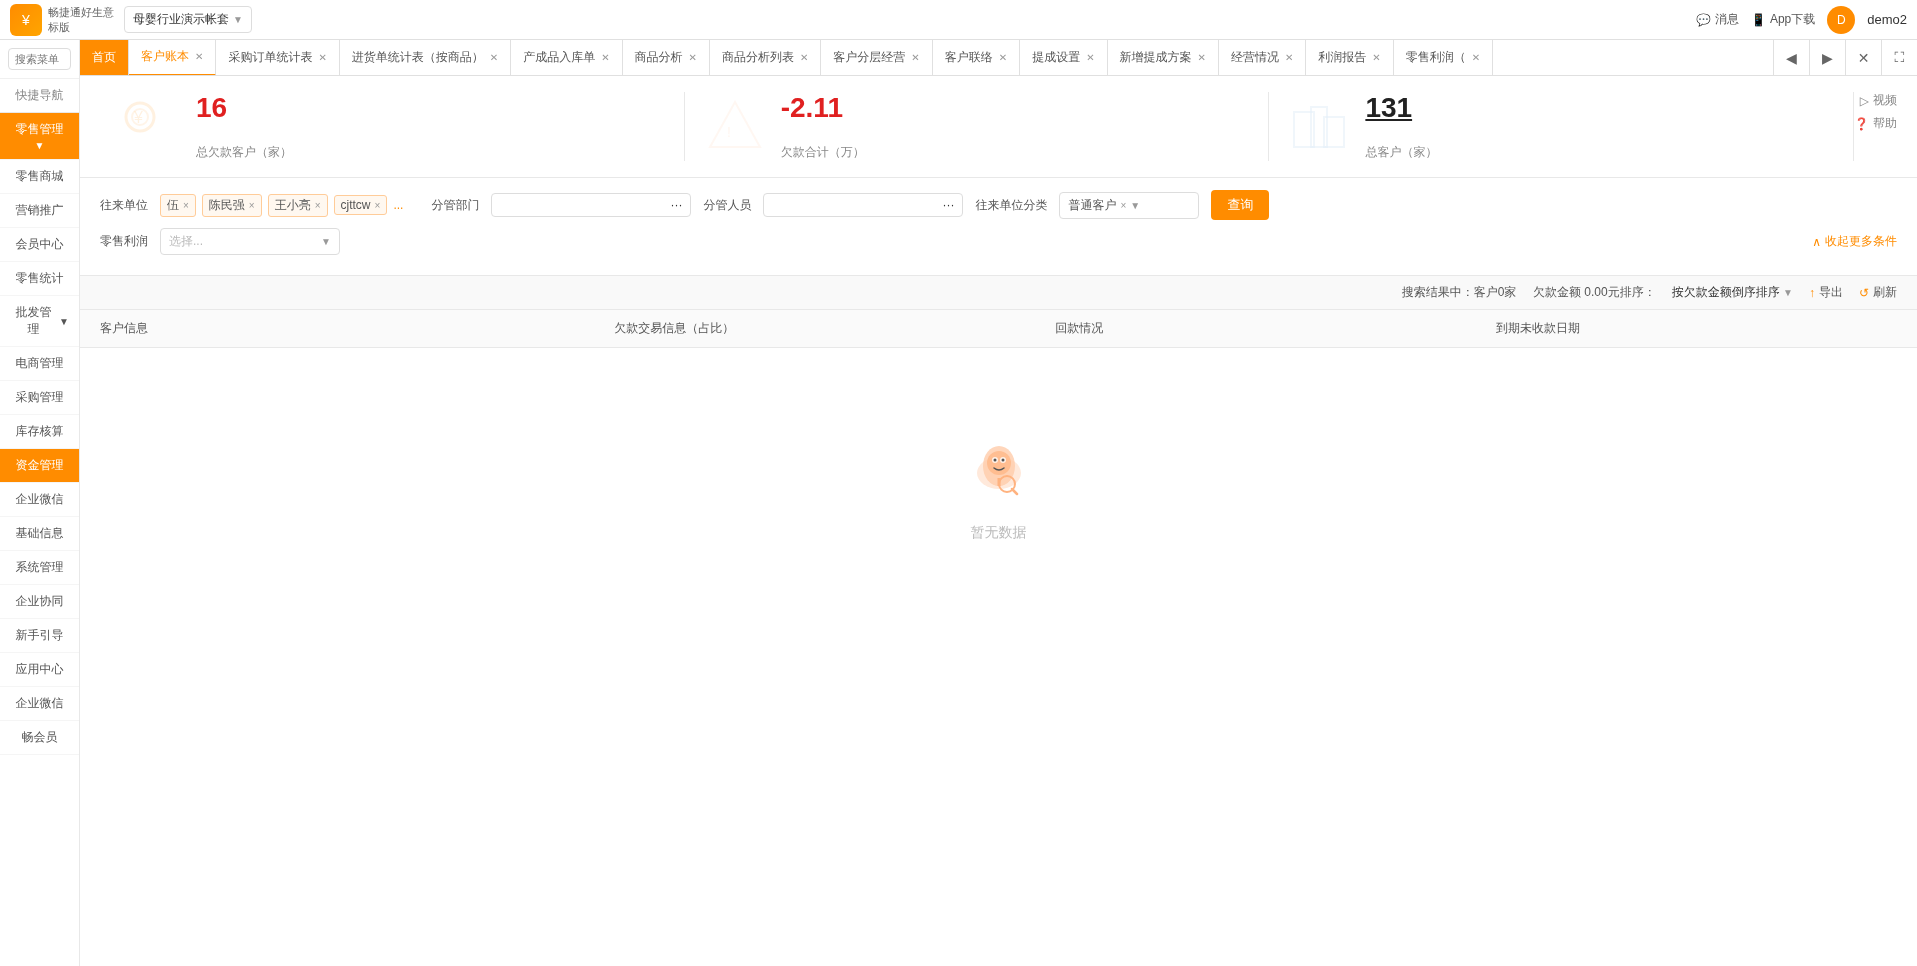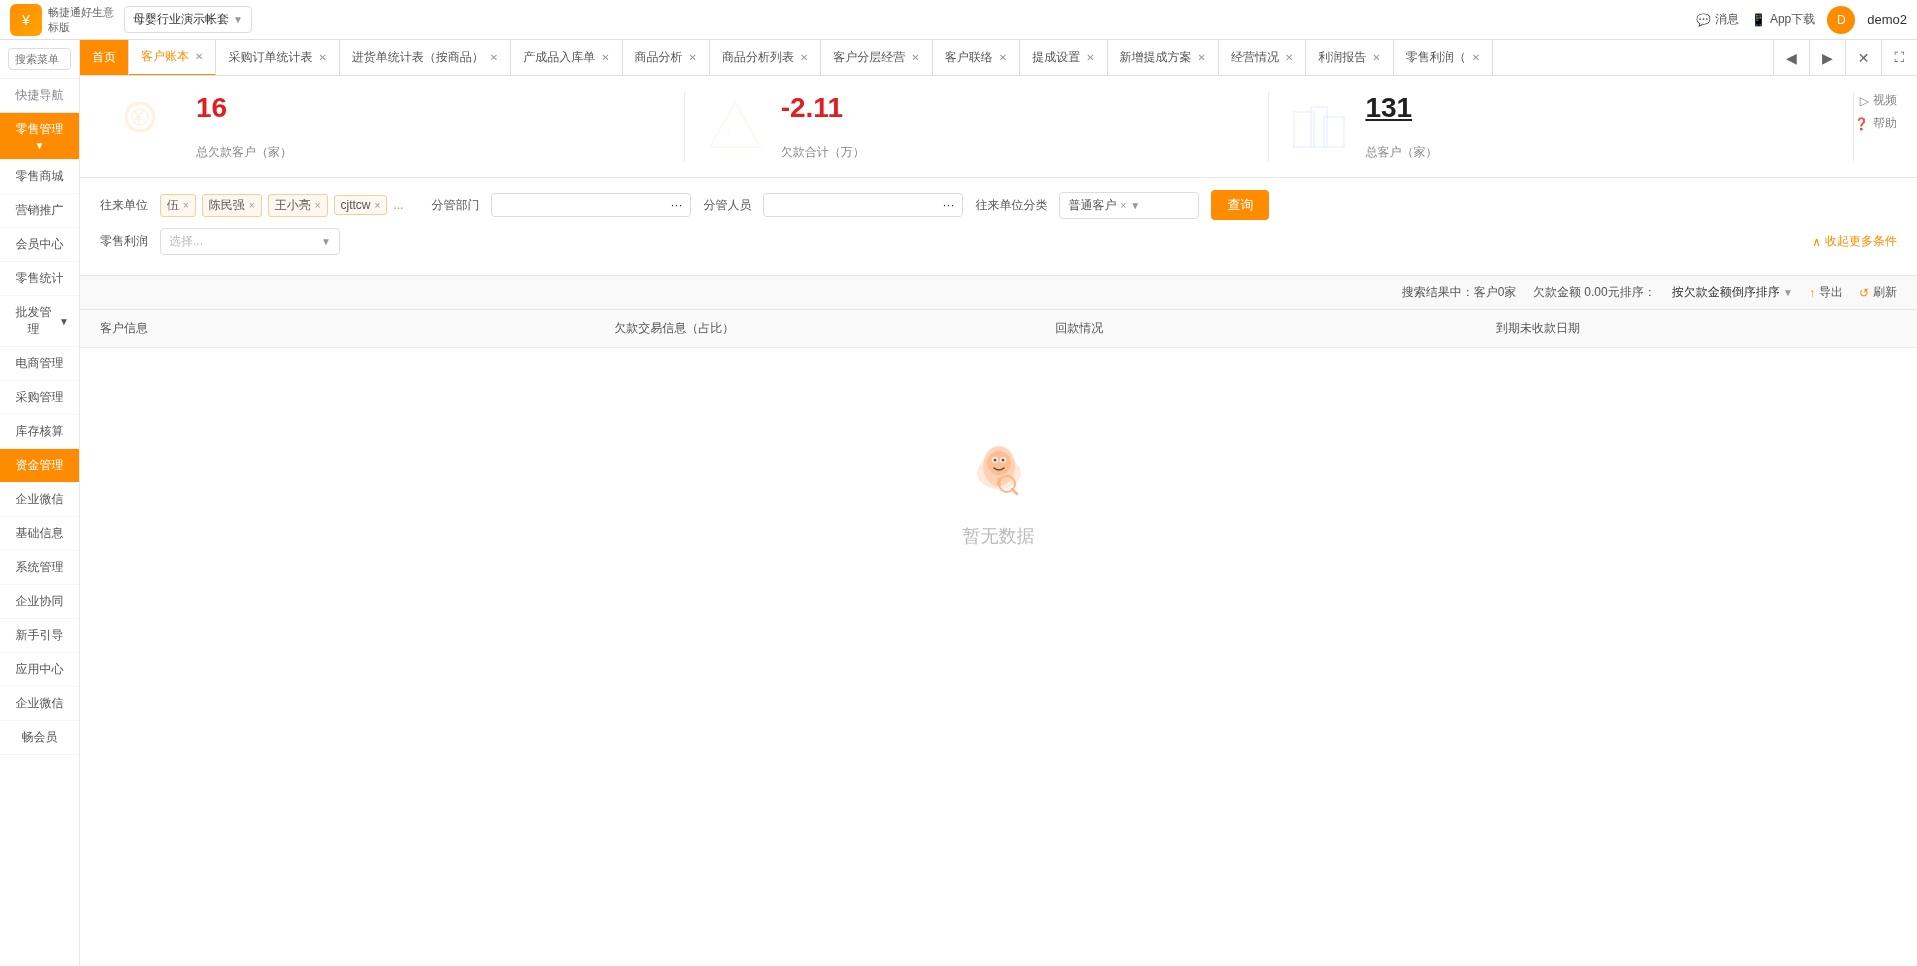--- a/index.html
+++ b/index.html
@@ -73,21 +73,21 @@
     .data-table th { text-align: left; padding: 10px 20px; font-size: 12px; color: #555; font-weight: normal; border-bottom: 1px solid #e8e8e8; background: #fafafa; }
     .data-table td { padding: 10px 20px; font-size: 12px; color: #333; border-bottom: 1px solid #f0f0f0; }
     .col-customer { width: 28%; }
     .col-debt { width: 24%; }
     .col-repayment { width: 24%; }
     .col-date { width: 24%; }
 
     
     .empty-state { display: flex; flex-direction: column; align-items: center; justify-content: center; padding: 80px 20px; }
     .empty-icon { width: 80px; height: 80px; margin-bottom: 16px; }
-    .empty-text { font-size: 18px; color: #bbb; }
+    .empty-text { font-size: 14px; color: #bbb; }
 
     
     .dropdown-arrow { font-size: 10px; color: #999; }
 
     .tab-right-btns { display: flex; align-items: center; margin-left: auto; }
     .tab-right-btn { width: 36px; height: 36px; display: flex; align-items: center; justify-content: center; cursor: pointer; border-left: 1px solid #e0e0e0; color: #666; font-size: 14px; }
   </style>
 </head>
 <body>
 

